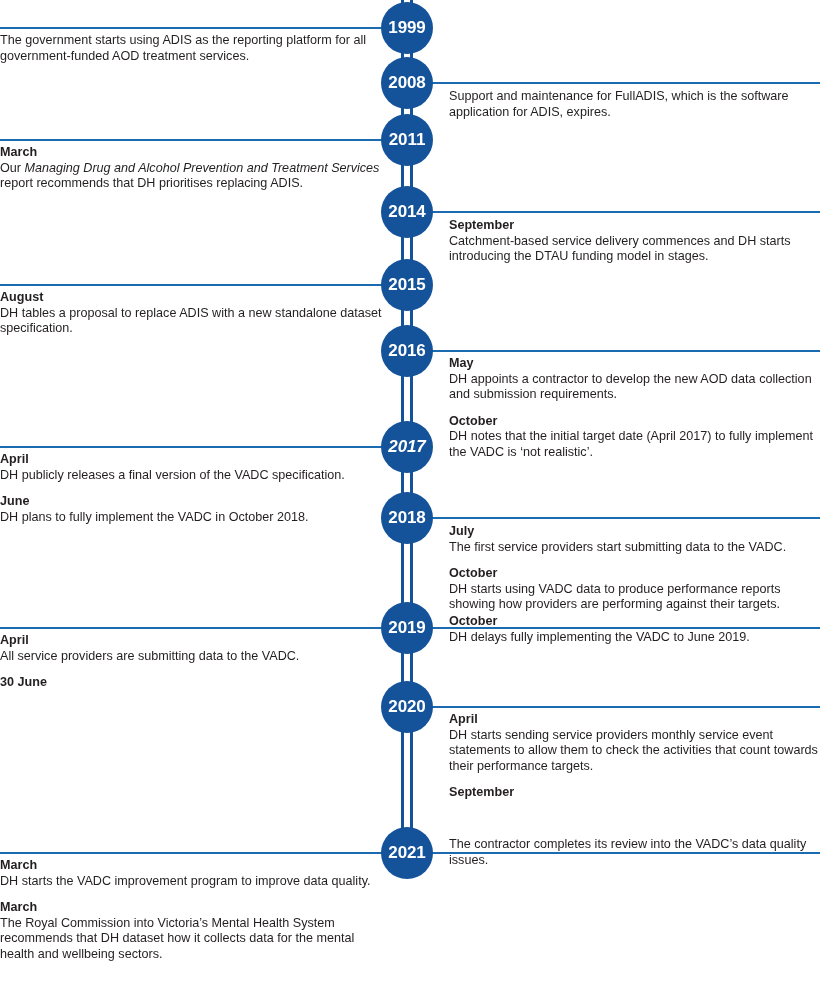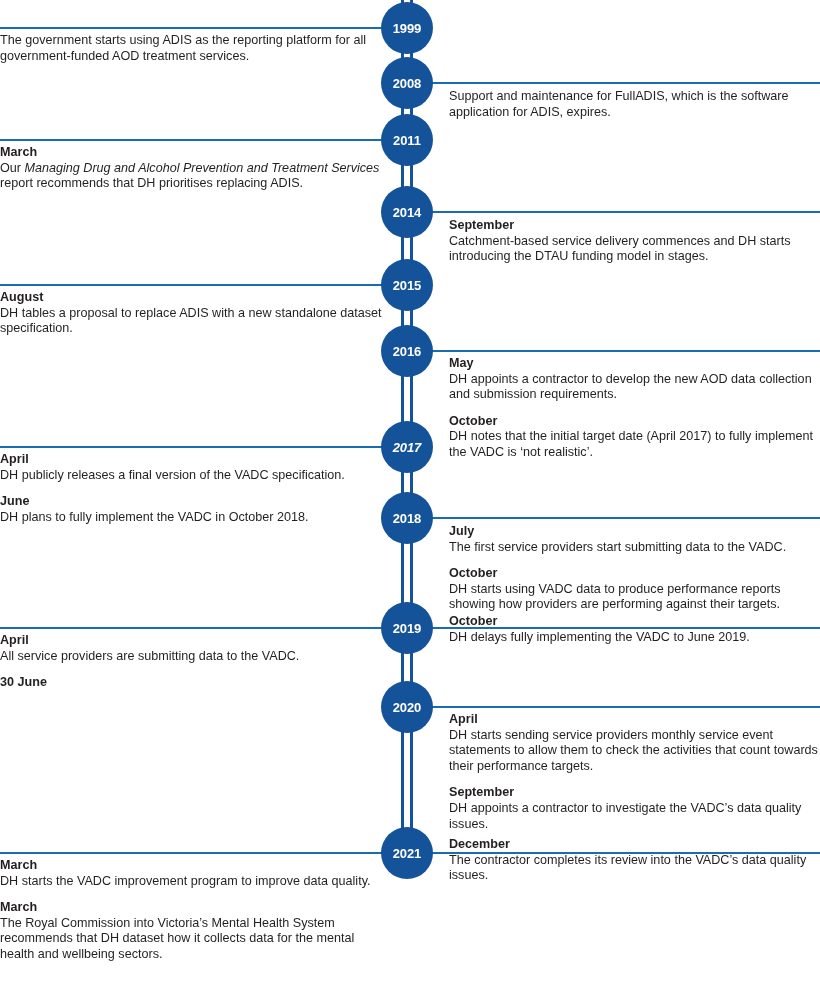--- a/index.html
+++ b/index.html
@@ -34,21 +34,21 @@
 
   
   .year-node {
     position: absolute;
     left: 381px;
     width: 52px;
     height: 52px;
     border-radius: 50%;
     background: #14539a;
     color: #ffffff;
-    font-size: 13px;
+    font-size: 17px;
     font-weight: bold;
     letter-spacing: -0.1px;
     display: flex;
     align-items: center;
     justify-content: center;
     z-index: 5;
   }
 
   
   .rule {
@@ -249,22 +249,20 @@
   </div>
 </div>
 
 <div class="entry right-entry" style="top:712px;">
   <div class="event">
     <span class="event-month">April</span>
     <span class="event-text">DH starts sending service providers monthly service event statements to allow them to check the activities that count towards their performance targets.</span>
   </div>
   <div class="event">
     <span class="event-month">September</span>
-    <span class="event-text">DH appoints a contractor to investigate the VADC’s data quality issues.</span>
   </div>
 </div>
 
 <div class="entry right-entry" style="top:837px;">
   <div class="event">
-    <span class="event-month">December</span>
     <span class="event-text">The contractor completes its review into the VADC’s data quality issues.</span>
   </div>
 </div>
 
 </body></html>

